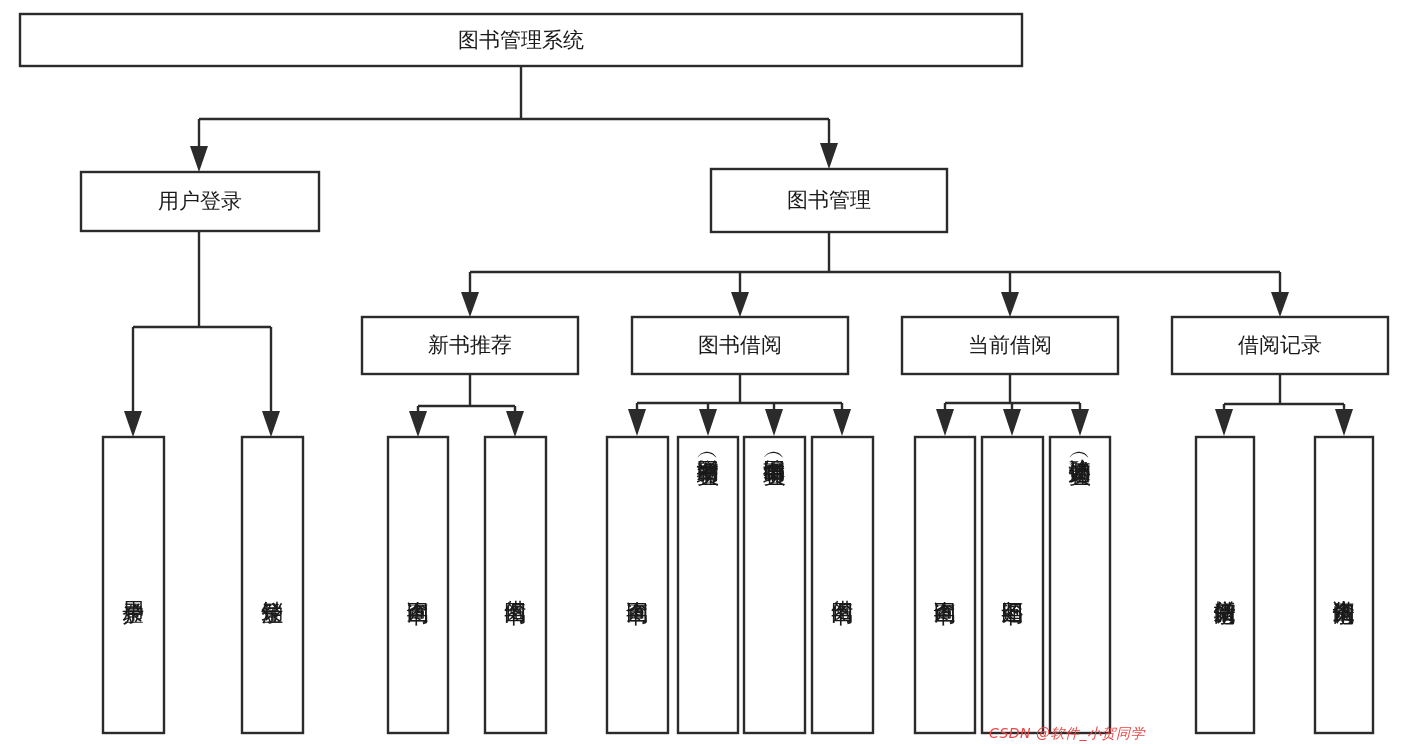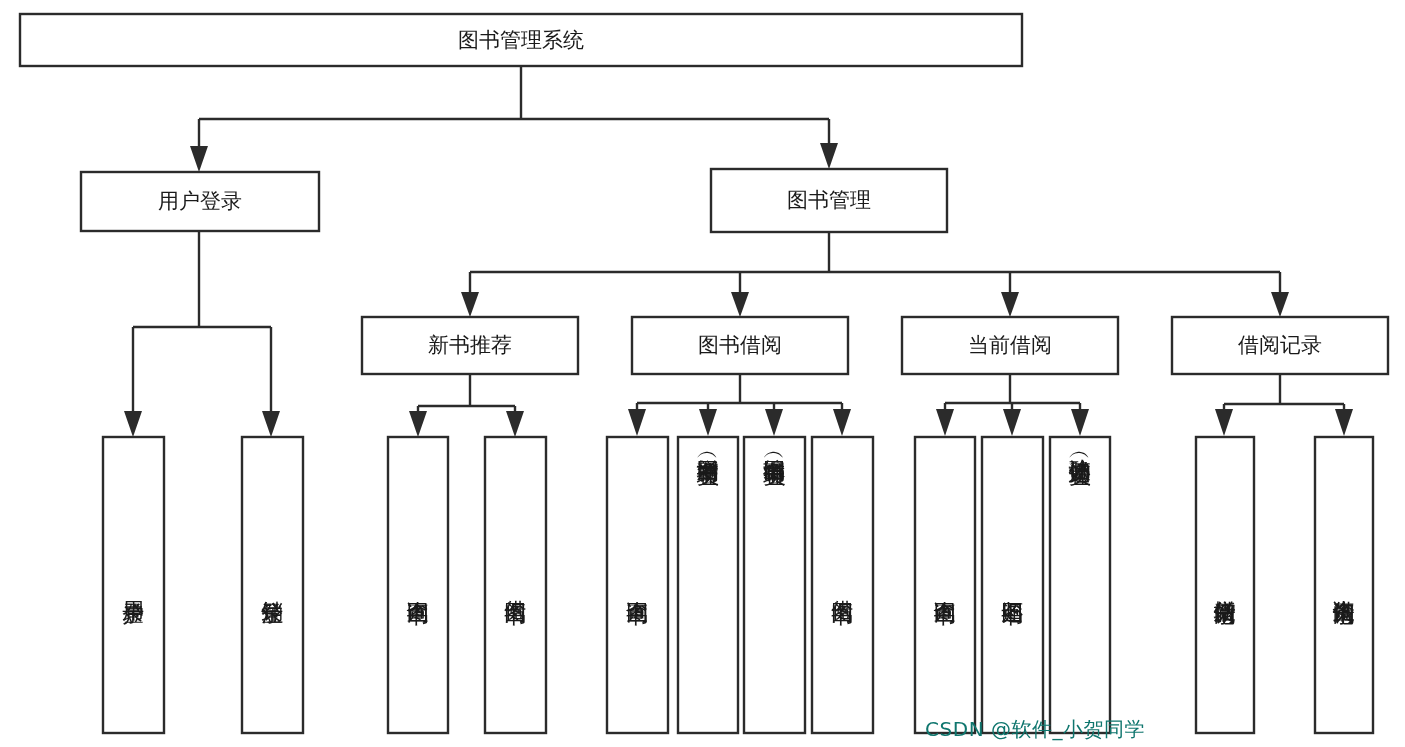--- a/index.html
+++ b/index.html
@@ -67,24 +67,25 @@
     white-space: nowrap;
   }
   .leaf-label-box.align-top {
     align-items: flex-start;
   }
   #watermark {
     position: absolute;
     right: 8px;
     bottom: 4px;
     font-family: "DejaVu Sans", "Liberation Sans", sans-serif;
-    font-size: 20px;
-    color: #0f766e;
+    font-size: 14px;
+    color: #ef4444;
     letter-spacing: 0.5px;
     white-space: nowrap;
+    font-style: italic;
   }
 </style>
 </head>
 <body>
 
 <div id="diagram-root">
 
   <svg id="flow-svg" viewBox="0 0 1405 747">
 
     <g>

